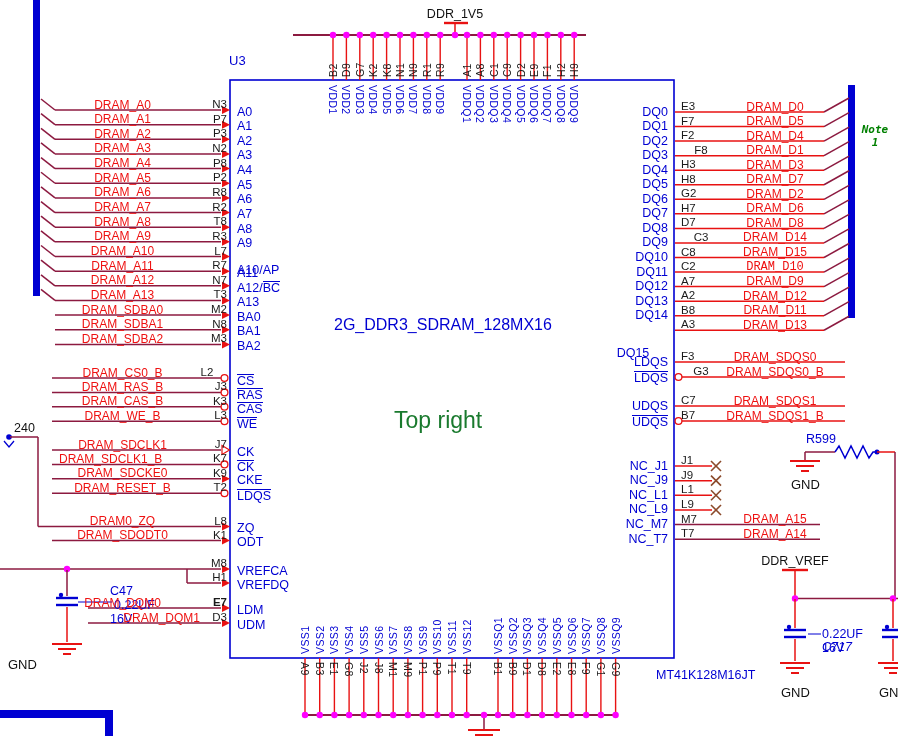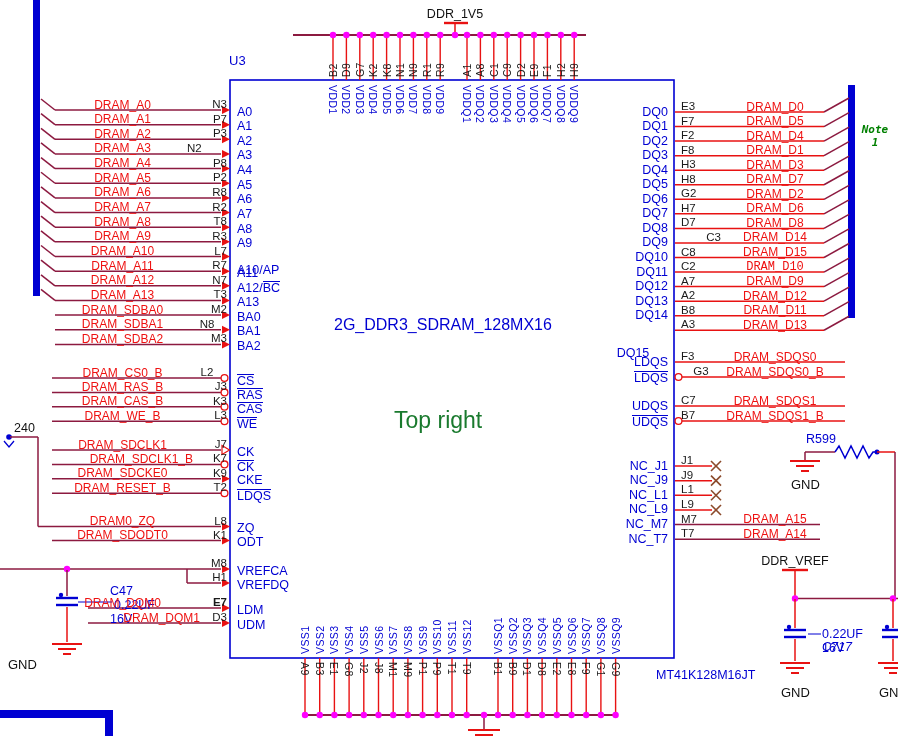--- a/index.html
+++ b/index.html
@@ -403,21 +403,21 @@
 <div class="nl" style="left:45px;top:97.5px;width:155px;text-align:center;">DRAM_A0</div>
 <div class="pn" style="left:187px;top:98px;width:40px;text-align:right;">N3</div>
 <div class="pnm" style="left:237px;top:105.5px;"><span>A0</span></div>
 <div class="nl" style="left:45px;top:112.15px;width:155px;text-align:center;">DRAM_A1</div>
 <div class="pn" style="left:187px;top:112.65px;width:40px;text-align:right;">P7</div>
 <div class="pnm" style="left:237px;top:120.15px;"><span>A1</span></div>
 <div class="nl" style="left:45px;top:126.80000000000001px;width:155px;text-align:center;">DRAM_A2</div>
 <div class="pn" style="left:187px;top:127.30000000000001px;width:40px;text-align:right;">P3</div>
 <div class="pnm" style="left:237px;top:134.8px;"><span>A2</span></div>
 <div class="nl" style="left:45px;top:141.45px;width:155px;text-align:center;">DRAM_A3</div>
-<div class="pn" style="left:187px;top:141.95px;width:40px;text-align:left;">N2</div>
+<div class="pn" style="left:187px;top:141.95px;width:40px;text-align:right;">N2</div>
 <div class="pnm" style="left:237px;top:149.45px;"><span>A3</span></div>
 <div class="nl" style="left:45px;top:156.1px;width:155px;text-align:center;">DRAM_A4</div>
 <div class="pn" style="left:187px;top:156.6px;width:40px;text-align:right;">P8</div>
 <div class="pnm" style="left:237px;top:164.1px;"><span>A4</span></div>
 <div class="nl" style="left:45px;top:170.75px;width:155px;text-align:center;">DRAM_A5</div>
 <div class="pn" style="left:187px;top:171.25px;width:40px;text-align:right;">P2</div>
 <div class="pnm" style="left:237px;top:178.75px;"><span>A5</span></div>
 <div class="nl" style="left:45px;top:185.4px;width:155px;text-align:center;">DRAM_A6</div>
 <div class="pn" style="left:187px;top:185.9px;width:40px;text-align:right;">R8</div>
 <div class="pnm" style="left:237px;top:193.4px;"><span>A6</span></div>
@@ -439,41 +439,41 @@
 <div class="nl" style="left:45px;top:273.3px;width:155px;text-align:center;">DRAM_A12</div>
 <div class="pn" style="left:187px;top:273.8px;width:40px;text-align:right;">N7</div>
 <div class="pnm" style="left:237px;top:281.3px;"><span>A12/</span><span class="ovl">BC</span></div>
 <div class="nl" style="left:45px;top:287.95000000000005px;width:155px;text-align:center;">DRAM_A13</div>
 <div class="pn" style="left:187px;top:288.45000000000005px;width:40px;text-align:right;">T3</div>
 <div class="pnm" style="left:237px;top:295.95000000000005px;"><span>A13</span></div>
 <div class="nl" style="left:45px;top:302.6px;width:155px;text-align:center;">DRAM_SDBA0</div>
 <div class="pn" style="left:187px;top:303.1px;width:40px;text-align:right;">M2</div>
 <div class="pnm" style="left:237px;top:310.6px;"><span>BA0</span></div>
 <div class="nl" style="left:45px;top:317.25px;width:155px;text-align:center;">DRAM_SDBA1</div>
-<div class="pn" style="left:187px;top:317.75px;width:40px;text-align:center;">N8</div>
+<div class="pn" style="left:187px;top:317.75px;width:40px;text-align:right;">N8</div>
 <div class="pnm" style="left:237px;top:325.25px;"><span>BA1</span></div>
 <div class="nl" style="left:45px;top:331.9px;width:155px;text-align:center;">DRAM_SDBA2</div>
 <div class="pn" style="left:187px;top:332.4px;width:40px;text-align:right;">M3</div>
 <div class="pnm" style="left:237px;top:339.9px;"><span>BA2</span></div>
 <div class="nl" style="left:45px;top:365.5px;width:155px;text-align:center;">DRAM_CS0_B</div>
 <div class="pn" style="left:187px;top:366px;width:40px;text-align:center;">L2</div>
 <div class="pnm" style="left:237px;top:373.5px;"><span class="ovl">CS</span></div>
 <div class="nl" style="left:45px;top:379.9px;width:155px;text-align:center;">DRAM_RAS_B</div>
 <div class="pn" style="left:187px;top:380.4px;width:40px;text-align:right;">J3</div>
 <div class="pnm" style="left:237px;top:387.9px;"><span class="ovl">RAS</span></div>
 <div class="nl" style="left:45px;top:394.3px;width:155px;text-align:center;">DRAM_CAS_B</div>
 <div class="pn" style="left:187px;top:394.8px;width:40px;text-align:right;">K3</div>
 <div class="pnm" style="left:237px;top:402.3px;"><span class="ovl">CAS</span></div>
 <div class="nl" style="left:45px;top:408.7px;width:155px;text-align:center;">DRAM_WE_B</div>
 <div class="pn" style="left:187px;top:409.2px;width:40px;text-align:right;">L3</div>
 <div class="pnm" style="left:237px;top:416.7px;"><span class="ovl">WE</span></div>
 <div class="nl" style="left:45px;top:437.5px;width:155px;text-align:center;">DRAM_SDCLK1</div>
 <div class="pn" style="left:187px;top:438px;width:40px;text-align:right;">J7</div>
 <div class="pnm" style="left:237px;top:445.5px;"><span>CK</span></div>
-<div class="nl" style="left:38px;top:451.9px;width:155px;text-align:right;">DRAM_SDCLK1_B</div>
+<div class="nl" style="left:59px;top:451.9px;width:155px;text-align:left;">DRAM_SDCLK1_B</div>
 <div class="pn" style="left:187px;top:452.4px;width:40px;text-align:right;">K7</div>
 <div class="pnm" style="left:237px;top:459.9px;"><span class="ovl">CK</span></div>
 <div class="nl" style="left:45px;top:466.3px;width:155px;text-align:center;">DRAM_SDCKE0</div>
 <div class="pn" style="left:187px;top:466.8px;width:40px;text-align:right;">K9</div>
 <div class="pnm" style="left:237px;top:474.3px;"><span>CKE</span></div>
 <div class="nl" style="left:45px;top:480.7px;width:155px;text-align:center;">DRAM_RESET_B</div>
 <div class="pn" style="left:187px;top:481.2px;width:40px;text-align:right;">T2</div>
 <div class="pnm" style="left:237px;top:488.7px;"><span class="ovl">LDQS</span></div>
 <div class="nl" style="left:45px;top:514px;width:155px;text-align:center;">DRAM0_ZQ</div>
 <div class="pn" style="left:187px;top:514.5px;width:40px;text-align:right;">L8</div>
@@ -493,39 +493,39 @@
 <div class="pnm" style="left:237px;top:618.5px;"><span>UDM</span></div>
 <div class="pn" style="left:681px;top:100px;width:40px;text-align:left;">E3</div>
 <div class="nl" style="left:702px;top:99.5px;width:146px;text-align:center;">DRAM_D0</div>
 <div class="pnm" style="left:598px;top:105.5px;width:70px;text-align:right;"><span>DQ0</span></div>
 <div class="pn" style="left:681px;top:114.55px;width:40px;text-align:left;">F7</div>
 <div class="nl" style="left:702px;top:114.05px;width:146px;text-align:center;">DRAM_D5</div>
 <div class="pnm" style="left:598px;top:120.05px;width:70px;text-align:right;"><span>DQ1</span></div>
 <div class="pn" style="left:681px;top:129.1px;width:40px;text-align:left;">F2</div>
 <div class="nl" style="left:702px;top:128.6px;width:146px;text-align:center;">DRAM_D4</div>
 <div class="pnm" style="left:598px;top:134.6px;width:70px;text-align:right;"><span>DQ2</span></div>
-<div class="pn" style="left:681px;top:143.65px;width:40px;text-align:left;">F8</div>
+<div class="pn" style="left:681px;top:143.65px;width:40px;text-align:center;">F8</div>
 <div class="nl" style="left:702px;top:143.15px;width:146px;text-align:center;">DRAM_D1</div>
 <div class="pnm" style="left:598px;top:149.15px;width:70px;text-align:right;"><span>DQ3</span></div>
 <div class="pn" style="left:681px;top:158.2px;width:40px;text-align:left;">H3</div>
 <div class="nl" style="left:702px;top:157.7px;width:146px;text-align:center;">DRAM_D3</div>
 <div class="pnm" style="left:598px;top:163.7px;width:70px;text-align:right;"><span>DQ4</span></div>
 <div class="pn" style="left:681px;top:172.75px;width:40px;text-align:left;">H8</div>
 <div class="nl" style="left:702px;top:172.25px;width:146px;text-align:center;">DRAM_D7</div>
 <div class="pnm" style="left:598px;top:178.25px;width:70px;text-align:right;"><span>DQ5</span></div>
 <div class="pn" style="left:681px;top:187.3px;width:40px;text-align:left;">G2</div>
 <div class="nl" style="left:702px;top:186.8px;width:146px;text-align:center;">DRAM_D2</div>
 <div class="pnm" style="left:598px;top:192.8px;width:70px;text-align:right;"><span>DQ6</span></div>
 <div class="pn" style="left:681px;top:201.85000000000002px;width:40px;text-align:left;">H7</div>
 <div class="nl" style="left:702px;top:201.35000000000002px;width:146px;text-align:center;">DRAM_D6</div>
 <div class="pnm" style="left:598px;top:207.35000000000002px;width:70px;text-align:right;"><span>DQ7</span></div>
 <div class="pn" style="left:681px;top:216.4px;width:40px;text-align:left;">D7</div>
 <div class="nl" style="left:702px;top:215.9px;width:146px;text-align:center;">DRAM_D8</div>
 <div class="pnm" style="left:598px;top:221.9px;width:70px;text-align:right;"><span>DQ8</span></div>
-<div class="pn" style="left:681px;top:230.95000000000002px;width:40px;text-align:right;">C3</div>
+<div class="pn" style="left:681px;top:230.95000000000002px;width:40px;text-align:center;">C3</div>
 <div class="nl" style="left:702px;top:230.45000000000002px;width:146px;text-align:center;">DRAM_D14</div>
 <div class="pnm" style="left:598px;top:236.45000000000002px;width:70px;text-align:right;"><span>DQ9</span></div>
 <div class="pn" style="left:681px;top:245.5px;width:40px;text-align:left;">C8</div>
 <div class="nl" style="left:702px;top:245px;width:146px;text-align:center;">DRAM_D15</div>
 <div class="pnm" style="left:598px;top:251px;width:70px;text-align:right;"><span>DQ10</span></div>
 <div class="pn" style="left:681px;top:260.05px;width:40px;text-align:left;">C2</div>
 <div class="nl" style="left:702px;top:259.55px;width:146px;text-align:center;font-family:Liberation Mono, monospace;">DRAM_D10</div>
 <div class="pnm" style="left:598px;top:265.55px;width:70px;text-align:right;"><span>DQ11</span></div>
 <div class="pn" style="left:681px;top:274.6px;width:40px;text-align:left;">A7</div>
 <div class="nl" style="left:702px;top:274.1px;width:146px;text-align:center;">DRAM_D9</div>

